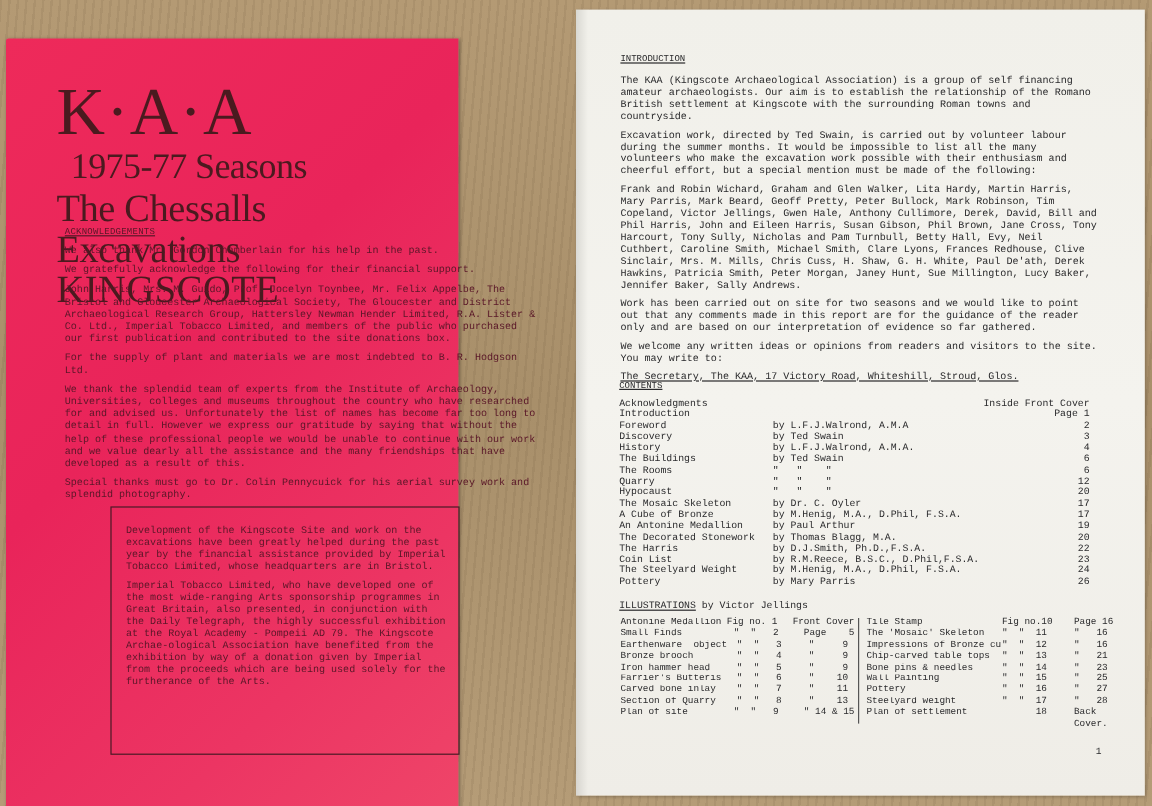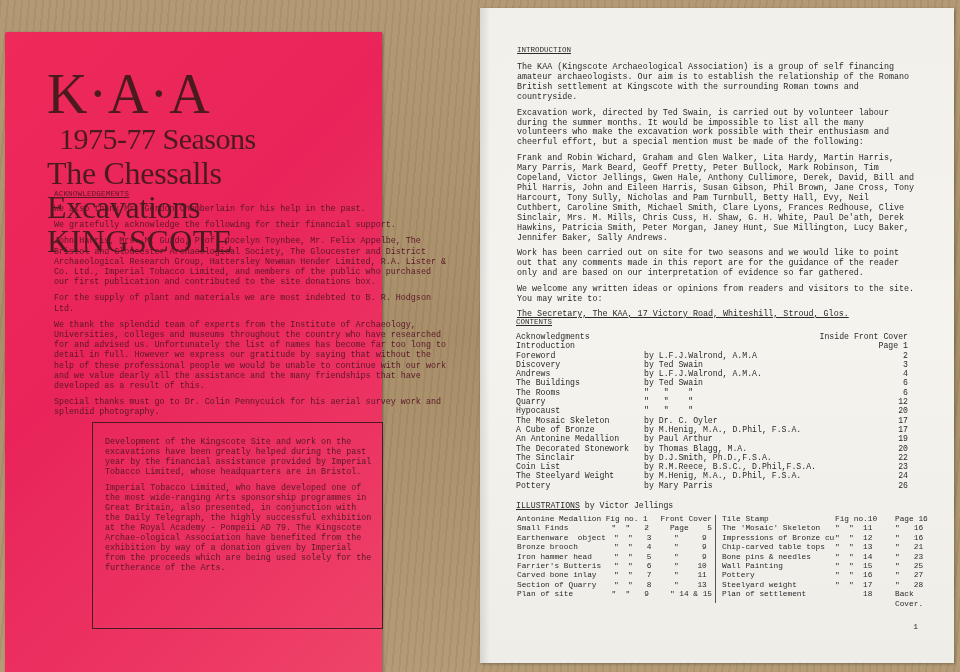--- a/index.html
+++ b/index.html
@@ -108,30 +108,30 @@
     <p style="margin-bottom:5px">We welcome any written ideas or opinions from readers and visitors to the site. You may write to:</p>
     <p class="address">The Secretary, The KAA, 17 Victory Road, Whiteshill, Stroud, Glos.</p>
   </div>
 
   <div class="contents-head">CONTENTS</div>
   <div class="contents" id="contents-table">
       <div class="c-row"><span class="c-title">Acknowledgments</span><span class="c-author"></span><span class="c-page">Inside Front Cover</span></div>
       <div class="c-row"><span class="c-title">Introduction</span><span class="c-author"></span><span class="c-page">Page 1</span></div>
       <div class="c-row"><span class="c-title">Foreword</span><span class="c-author">by L.F.J.Walrond, A.M.A</span><span class="c-page">2</span></div>
       <div class="c-row"><span class="c-title">Discovery</span><span class="c-author">by Ted Swain</span><span class="c-page">3</span></div>
-      <div class="c-row"><span class="c-title">Andrews</span><span class="c-author">by L.F.J.Walrond, A.M.A.</span><span class="c-page">4</span></div>
+      <div class="c-row"><span class="c-title">History</span><span class="c-author">by L.F.J.Walrond, A.M.A.</span><span class="c-page">4</span></div>
       <div class="c-row"><span class="c-title">The Buildings</span><span class="c-author">by Ted Swain</span><span class="c-page">6</span></div>
       <div class="c-row"><span class="c-title">The Rooms</span><span class="c-author">"   "    "</span><span class="c-page">6</span></div>
       <div class="c-row"><span class="c-title">Quarry</span><span class="c-author">"   "    "</span><span class="c-page">12</span></div>
       <div class="c-row"><span class="c-title">Hypocaust</span><span class="c-author">"   "    "</span><span class="c-page">20</span></div>
       <div class="c-row"><span class="c-title">The Mosaic Skeleton</span><span class="c-author">by Dr. C. Oyler</span><span class="c-page">17</span></div>
       <div class="c-row"><span class="c-title">A Cube of Bronze</span><span class="c-author">by M.Henig, M.A., D.Phil, F.S.A.</span><span class="c-page">17</span></div>
       <div class="c-row"><span class="c-title">An Antonine Medallion</span><span class="c-author">by Paul Arthur</span><span class="c-page">19</span></div>
       <div class="c-row"><span class="c-title">The Decorated Stonework</span><span class="c-author">by Thomas Blagg, M.A.</span><span class="c-page">20</span></div>
-      <div class="c-row"><span class="c-title">The Sinclair</span><span class="c-author">by D.J.Smith, Ph.D.,F.S.A.</span><span class="c-page">22</span></div>
+      <div class="c-row"><span class="c-title">The Harris</span><span class="c-author">by D.J.Smith, Ph.D.,F.S.A.</span><span class="c-page">22</span></div>
       <div class="c-row"><span class="c-title">Coin List</span><span class="c-author">by R.M.Reece, B.S.C., D.Phil,F.S.A.</span><span class="c-page">23</span></div>
       <div class="c-row"><span class="c-title">The Steelyard Weight</span><span class="c-author">by M.Henig, M.A., D.Phil, F.S.A.</span><span class="c-page">24</span></div>
       <div class="c-row"><span class="c-title">Pottery</span><span class="c-author">by Mary Parris</span><span class="c-page">26</span></div>
     </div>
 
   <div class="illus-head">
     <span class="u">ILLUSTRATIONS</span><span> by Victor Jellings</span>
   </div>
   <div class="illus-left" id="illus-left">
       <div class="i-row"><span class="i-title">Antonine Medallion</span><span class="i-fig">Fig no. 1</span><span class="i-pg">Front Cover</span></div>

